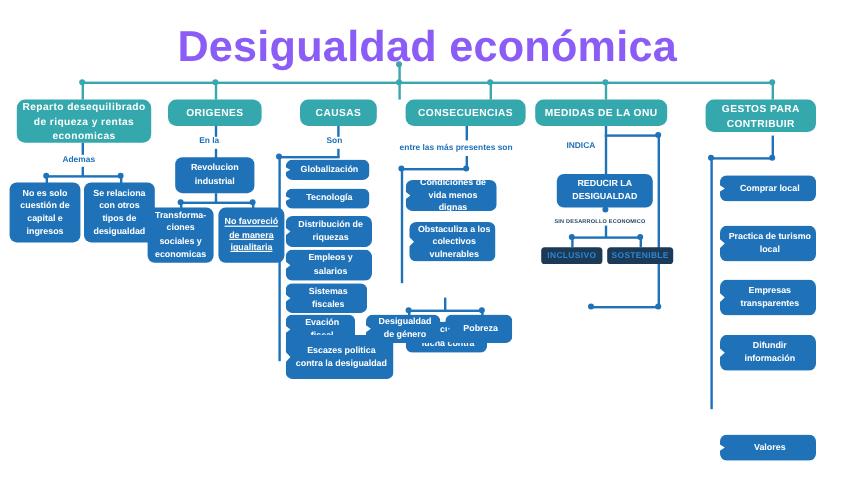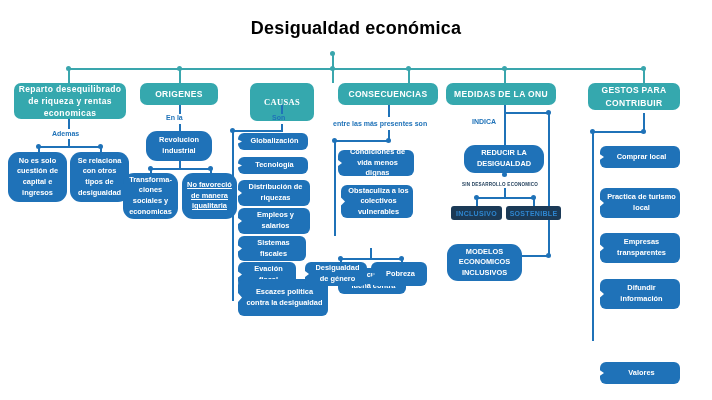--- a/index.html
+++ b/index.html
@@ -11,23 +11,23 @@
     position:relative;
   }
   #canvas{position:relative;width:712px;height:400px;}
 
   
   .title{
     position:absolute;
     width:100%;
     top:18px;
     text-align:center;
-    font-size:18px;
-    font-weight:bold;
-    color:#000000;
+    font-size:36px;
+    font-weight:bold;
+    color:#8b5cf6;
     letter-spacing:.2px;
   }
 
   
   .ln{position:absolute;background:#3aa6ad;}
   .ln.blue{background:#1f72b8;}
   .ln.h{height:1.6px;}
   .ln.v{width:1.6px;}
   .dot{position:absolute;width:5px;height:5px;border-radius:50%;background:#3aa6ad;}
   .dot.blue{background:#1f72b8;}
@@ -56,21 +56,21 @@
     border-radius:6px;
     display:flex;align-items:center;justify-content:center;
     text-align:center;
     font-size:7.4px;
     font-weight:bold;
     line-height:1.42;
     padding:2px 4px 2px 7px;
     box-sizing:border-box;
     clip-path:polygon(0% 0%, 100% 0%, 100% 100%, 0% 100%, 0% 62%, 4px 50%, 0% 38%);
   }
-  .bx.nonotch{clip-path:none;padding-left:4px;border-radius:11px;}
+  .bx.nonotch{clip-path:none;padding-left:4px;}
 
   
   .dk{
     position:absolute;
     background:#1b3a57;
     color:#2e86d0;
     border-radius:3px;
     display:flex;align-items:center;justify-content:center;
     text-align:center;
     font-size:7px;
@@ -140,21 +140,21 @@
   <div class="ln v blue" style="left:179px;top:161px;height:8px;"></div>
   <div class="ln h blue" style="left:150px;top:168px;width:60px;"></div>
   <div class="dot blue" style="left:148px;top:166px;"></div>
   <div class="dot blue" style="left:208px;top:166px;"></div>
   <div class="ln v blue" style="left:150px;top:169px;height:5px;"></div>
   <div class="ln v blue" style="left:210px;top:169px;height:5px;"></div>
 
   <div class="bx nonotch" style="left:123px;top:173px;width:55px;height:46px;">Transforma-ciones sociales y economicas</div>
   <div class="bx nonotch" style="left:182px;top:173px;width:55px;height:46px;text-decoration:underline;">No favoreció de manera igualitaria</div>
 
-  <div class="node" style="left:250px;top:83px;width:64px;height:38px;font-family:Liberation Serif, serif;">CAUSAS</div>
+  <div class="node" style="left:250px;top:83px;width:64px;height:22px;">CAUSAS</div>
 
   <div class="ln v blue" style="left:281px;top:105px;height:9px;"></div>
   <div class="lbl" style="left:272px;top:114px;">Son</div>
   <div class="ln v blue" style="left:281px;top:124px;height:7px;"></div>
 
   <div class="ln h blue" style="left:232px;top:130px;width:51px;"></div>
   <div class="dot blue" style="left:230px;top:128px;"></div>
   <div class="ln v blue" style="left:232px;top:131px;height:170px;"></div>
 
   <div class="bx" style="left:238px;top:133px;width:70px;height:17px;">Globalización</div>
@@ -209,21 +209,20 @@
   <div class="ln v blue" style="left:504px;top:188px;height:10px;"></div>
   <div class="ln h blue" style="left:476px;top:197px;width:57px;"></div>
   <div class="dot blue" style="left:474px;top:195px;"></div>
   <div class="dot blue" style="left:531px;top:195px;"></div>
   <div class="ln v blue" style="left:476px;top:198px;height:8px;"></div>
   <div class="ln v blue" style="left:533px;top:198px;height:8px;"></div>
 
   <div class="dk" style="left:451px;top:206px;width:51px;height:14px;">INCLUSIVO</div>
   <div class="dk" style="left:506px;top:206px;width:55px;height:14px;">SOSTENIBLE</div>
 
-  <div class="bx nonotch" style="left:447px;top:244px;width:75px;height:37px;">MODELOS ECONOMICOS INCLUSIVOS</div>
 
   <div class="node" style="left:588px;top:83px;width:92px;height:27px;">GESTOS PARA CONTRIBUIR</div>
 
   <div class="ln v blue" style="left:643px;top:113px;height:19px;"></div>
   <div class="ln h blue" style="left:592px;top:131px;width:53px;"></div>
   <div class="dot blue" style="left:590px;top:129px;"></div>
   <div class="dot blue" style="left:641px;top:129px;"></div>
   <div class="ln v blue" style="left:592px;top:132px;height:209px;"></div>
 
   <div class="bx" style="left:600px;top:146px;width:80px;height:22px;">Comprar local</div>

